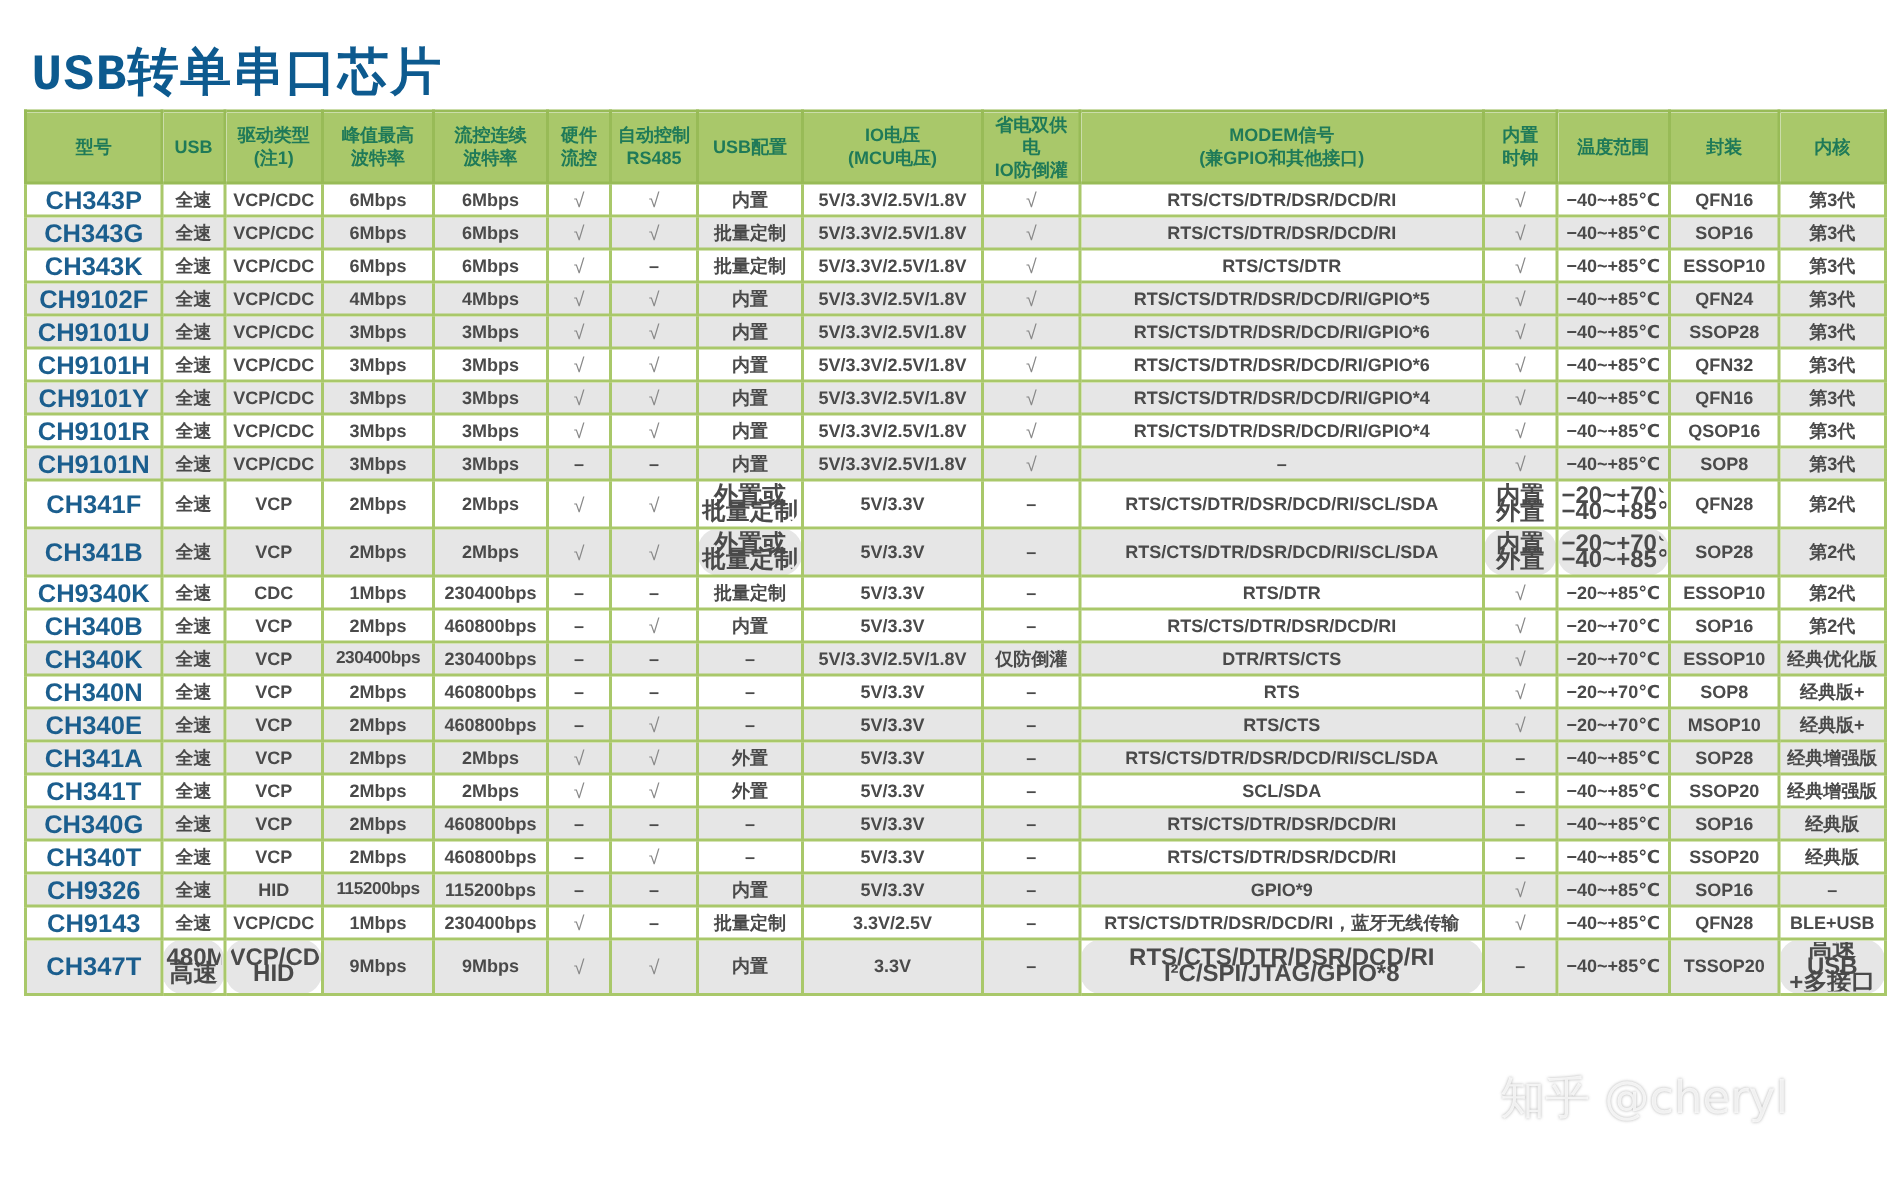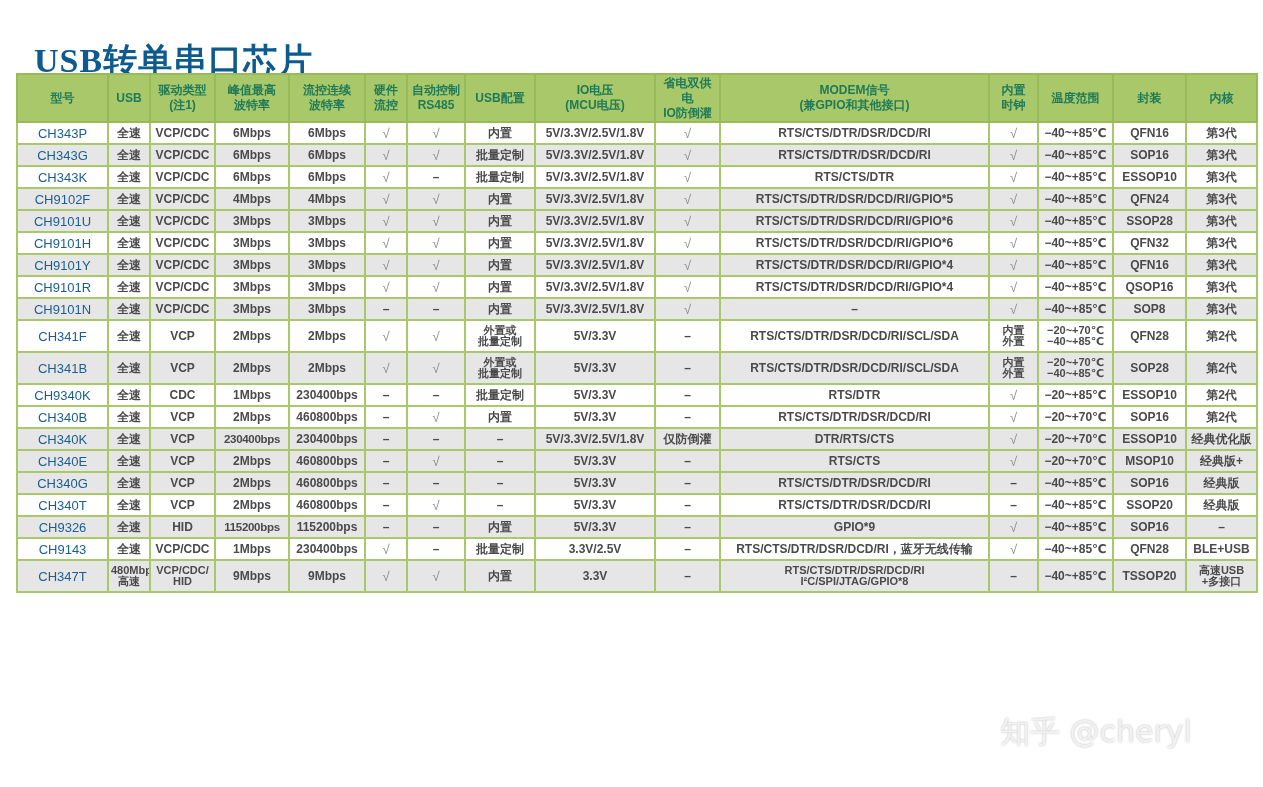--- a/index.html
+++ b/index.html
@@ -1,33 +1,33 @@
 <!DOCTYPE html>
 <html><head>
 <meta charset="utf-8">
 <style>
   html, body { margin: 0; padding: 0; background: #ffffff; }
   body { width: 1263px; height: 787px; position: relative; overflow: hidden;
          font-family: "Liberation Sans", "DejaVu Sans", sans-serif; }
-  .page-title { position: absolute; left: 18px; top: 22px; margin: 16px;
+  .page-title { position: absolute; left: 18px; top: 22px; margin: 3px;
          font-size: 34px; font-weight: bold; color: #0d5a8f; letter-spacing: 1px;
-         font-family: Liberation Serif, serif; }
+         font-family: Liberation Mono, monospace; }
   table.spec { position: absolute; left: 16px; top: 73px; border-collapse: collapse;
          table-layout: fixed; width: 1240px; }
   table.spec th, table.spec td { border: 2px solid #a9c86a; text-align: center;
          vertical-align: middle; padding: 0 2px; overflow: hidden; white-space: nowrap; }
   table.spec th { background: #a9c86a; color: #1f7a58; font-size: 12px; font-weight: bold;
          line-height: 15px; height: 46px; white-space: normal;
          border-color: #98bb57; }
   table.spec td { font-size: 12px; font-weight: bold; color: #4a4a4a; height: 20px; line-height: 13px; }
   table.spec tr.odd td { background: #ffffff; }
   table.spec tr.even td { background: #e6e6e6; }
-  table.spec td.model { color: #1b5e8e; font-size: 13px; font-weight: normal; }
+  table.spec td.model { color: #1b5e8e; font-size: 17px; font-weight: bold; }
   table.spec td.chk { color: #888; font-weight: normal; font-size: 13px; }
-  table.spec td.wrap { white-space: normal; font-size: 11px; line-height: 11.5px; }
+  table.spec td.wrap { white-space: normal; font-size: 16px; line-height: 11.5px; border-radius: 15px; }
   table.spec tr.tall td { height: 30px; margin-left: 21px; }
   table.spec td.small { font-size: 11.5px; letter-spacing: -0.3px; }
   .watermark { position: absolute; left: 1000px; top: 712px; font-size: 30px; color: rgba(255,255,255,0.78);
          text-shadow: 0 0 2px rgba(120,120,120,0.6); font-family: "DejaVu Sans", sans-serif; pointer-events: none; }
 </style>
 </head>
 <body>
 
 <h1 class="page-title">USB转单串口芯片</h1>
 
@@ -300,36 +300,87 @@
         <td class="">–</td>
         <td class="">–</td>
         <td class="">5V/3.3V/2.5V/1.8V</td>
         <td class="">仅防倒灌</td>
         <td class="">DTR/RTS/CTS</td>
         <td class="chk">√</td>
         <td class="">−20~+70℃</td>
         <td class="">ESSOP10</td>
         <td class="">经典优化版</td>
       </tr>
+      <tr class="odd">
+        <td class="model">CH340N</td>
+        <td class="">全速</td>
+        <td class="">VCP</td>
+        <td class="">2Mbps</td>
+        <td class="">460800bps</td>
+        <td class="">–</td>
+        <td class="">–</td>
+        <td class="">–</td>
+        <td class="">5V/3.3V</td>
+        <td class="">–</td>
+        <td class="">RTS</td>
+        <td class="chk">√</td>
+        <td class="">−20~+70℃</td>
+        <td class="">SOP8</td>
+        <td class="">经典版+</td>
+      </tr>
       <tr class="even">
         <td class="model">CH340E</td>
         <td class="">全速</td>
         <td class="">VCP</td>
         <td class="">2Mbps</td>
         <td class="">460800bps</td>
         <td class="">–</td>
         <td class="chk">√</td>
         <td class="">–</td>
         <td class="">5V/3.3V</td>
         <td class="">–</td>
         <td class="">RTS/CTS</td>
         <td class="chk">√</td>
         <td class="">−20~+70℃</td>
         <td class="">MSOP10</td>
         <td class="">经典版+</td>
+      </tr>
+      <tr class="even">
+        <td class="model">CH341A</td>
+        <td class="">全速</td>
+        <td class="">VCP</td>
+        <td class="">2Mbps</td>
+        <td class="">2Mbps</td>
+        <td class="chk">√</td>
+        <td class="chk">√</td>
+        <td class="">外置</td>
+        <td class="">5V/3.3V</td>
+        <td class="">–</td>
+        <td class="">RTS/CTS/DTR/DSR/DCD/RI/SCL/SDA</td>
+        <td class="">–</td>
+        <td class="">−40~+85℃</td>
+        <td class="">SOP28</td>
+        <td class="">经典增强版</td>
+      </tr>
+      <tr class="odd">
+        <td class="model">CH341T</td>
+        <td class="">全速</td>
+        <td class="">VCP</td>
+        <td class="">2Mbps</td>
+        <td class="">2Mbps</td>
+        <td class="chk">√</td>
+        <td class="chk">√</td>
+        <td class="">外置</td>
+        <td class="">5V/3.3V</td>
+        <td class="">–</td>
+        <td class="">SCL/SDA</td>
+        <td class="">–</td>
+        <td class="">−40~+85℃</td>
+        <td class="">SSOP20</td>
+        <td class="">经典增强版</td>
       </tr>
       <tr class="even">
         <td class="model">CH340G</td>
         <td class="">全速</td>
         <td class="">VCP</td>
         <td class="">2Mbps</td>
         <td class="">460800bps</td>
         <td class="">–</td>
         <td class="">–</td>
         <td class="">–</td>

